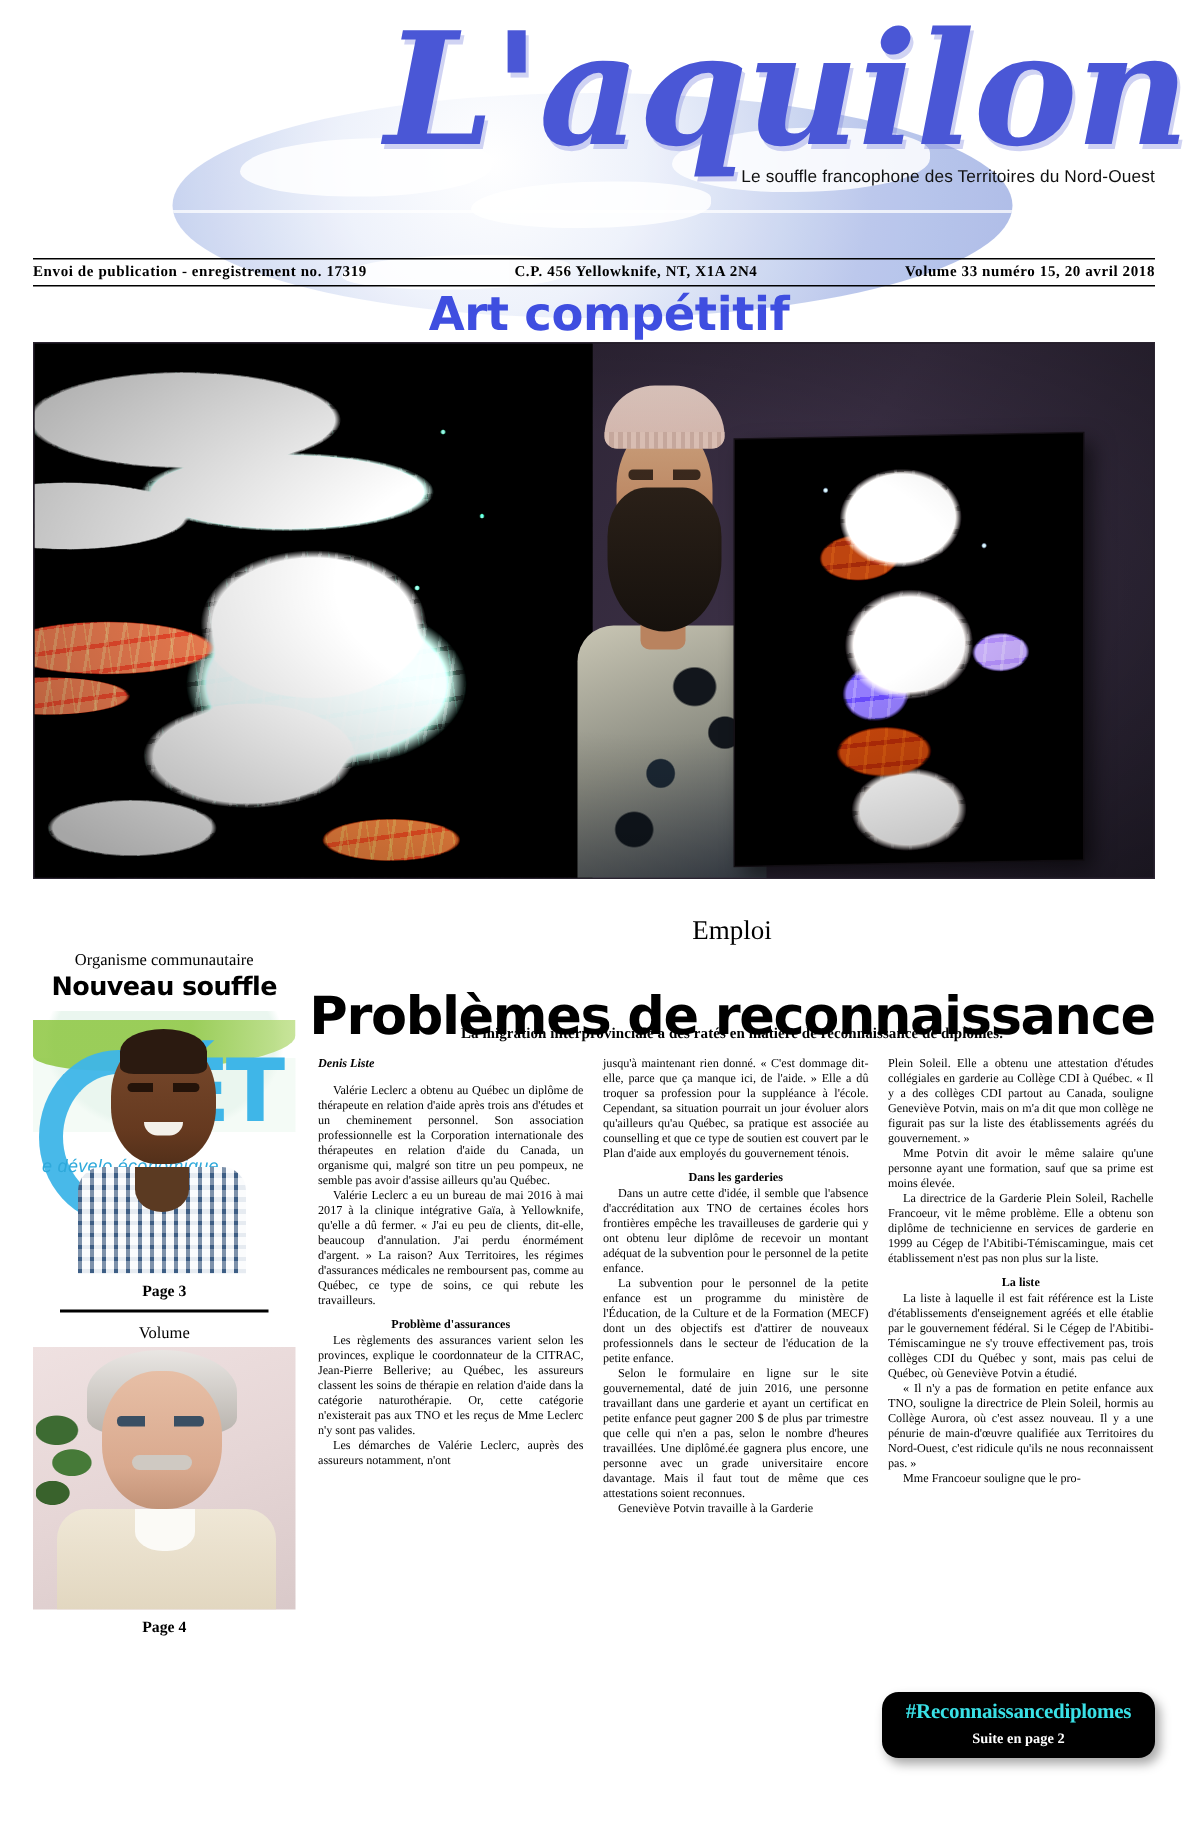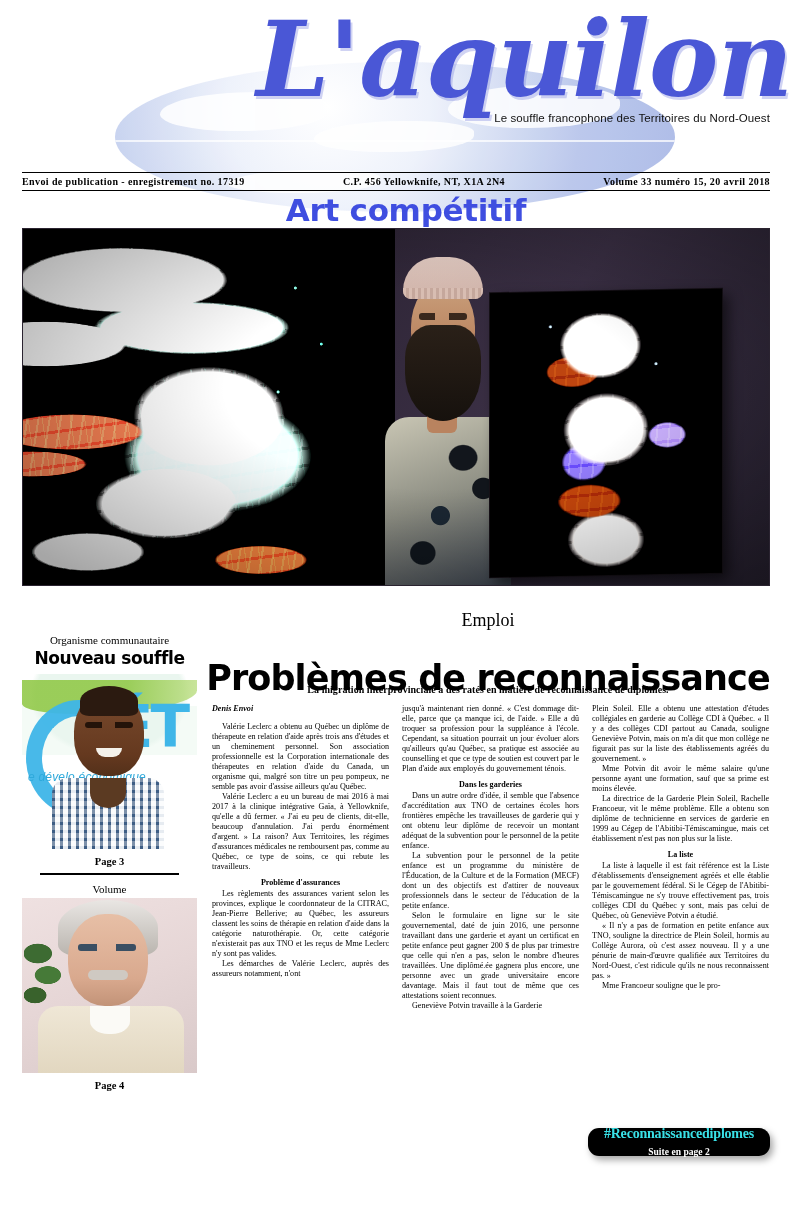--- a/index.html
+++ b/index.html
@@ -261,21 +261,21 @@
     font-weight:700;
     font-size:8.6px;
     text-align:center !important;
     text-indent:0 !important;
     margin:6px 0 1px 0 !important;
   }
 
   
   .hashbox{
     position:absolute; left:588px; top:1128px;
-    width:182px; height:28px;
+    width:182px; height:44px;
     background:#000;
     border-radius:11px;
     box-shadow:3px 4px 7px rgba(0,0,0,.35);
     text-align:center;
     display:flex;flex-direction:column;justify-content:center;
     box-sizing:border-box;
   }
   .hashtag{
     color:#39e0e6;
     font-weight:700;
@@ -465,31 +465,31 @@
     <div class="hero-shade"></div>
   </div>
 
 
   <div class="eyebrow">Emploi</div>
   <h1 class="headline">Problèmes de reconnaissance</h1>
   <div class="deck">La migration interprovinciale a des ratés en matière de reconnaissance de diplômes.</div>
 
   <div class="cols" id="story-columns">
       <div class="col">
-        <p class="byline">Denis Envoi</p>
+        <p class="byline">Denis Liste</p>
         <p class="">Valérie Leclerc a obtenu au Québec un diplôme de thérapeute en relation d'aide après trois ans d'études et un cheminement personnel. Son association professionnelle est la Corporation internationale des thérapeutes en relation d'aide du Canada, un organisme qui, malgré son titre un peu pompeux, ne semble pas avoir d'assise ailleurs qu'au Québec.</p>
         <p class="">Valérie Leclerc a eu un bureau de mai 2016 à mai 2017 à la clinique intégrative Gaïa, à Yellowknife, qu'elle a dû fermer. « J'ai eu peu de clients, dit-elle, beaucoup d'annulation. J'ai perdu énormément d'argent. » La raison? Aux Territoires, les régimes d'assurances médicales ne remboursent pas, comme au Québec, ce type de soins, ce qui rebute les travailleurs.</p>
         <p class="subhead">Problème d'assurances</p>
         <p class="">Les règlements des assurances varient selon les provinces, explique le coordonnateur de la CITRAC, Jean-Pierre Bellerive; au Québec, les assureurs classent les soins de thérapie en relation d'aide dans la catégorie naturothérapie. Or, cette catégorie n'existerait pas aux TNO et les reçus de Mme Leclerc n'y sont pas valides.</p>
         <p class="">Les démarches de Valérie Leclerc, auprès des assureurs notamment, n'ont</p>
       </div>
       <div class="col">
         <p class="noindent">jusqu'à maintenant rien donné. « C'est dommage dit-elle, parce que ça manque ici, de l'aide. » Elle a dû troquer sa profession pour la suppléance à l'école. Cependant, sa situation pourrait un jour évoluer alors qu'ailleurs qu'au Québec, sa pratique est associée au counselling et que ce type de soutien est couvert par le Plan d'aide aux employés du gouvernement ténois.</p>
         <p class="subhead">Dans les garderies</p>
-        <p class="">Dans un autre ordre d'idée, il semble que l'absence d'accréditation aux TNO de certaines écoles hors frontières empêche les travailleuses de garderie qui y ont obtenu leur diplôme de recevoir un montant adéquat de la subvention pour le personnel de la petite enfance.</p>
+        <p class="">Dans un autre cette d'idée, il semble que l'absence d'accréditation aux TNO de certaines écoles hors frontières empêche les travailleuses de garderie qui y ont obtenu leur diplôme de recevoir un montant adéquat de la subvention pour le personnel de la petite enfance.</p>
         <p class="">La subvention pour le personnel de la petite enfance est un programme du ministère de l'Éducation, de la Culture et de la Formation (MECF) dont un des objectifs est d'attirer de nouveaux professionnels dans le secteur de l'éducation de la petite enfance.</p>
         <p class="">Selon le formulaire en ligne sur le site gouvernemental, daté de juin 2016, une personne travaillant dans une garderie et ayant un certificat en petite enfance peut gagner 200 $ de plus par trimestre que celle qui n'en a pas, selon le nombre d'heures travaillées. Une diplômé.ée gagnera plus encore, une personne avec un grade universitaire encore davantage. Mais il faut tout de même que ces attestations soient reconnues.</p>
         <p class="">Geneviève Potvin travaille à la Garderie</p>
       </div>
       <div class="col">
         <p class="noindent">Plein Soleil. Elle a obtenu une attestation d'études collégiales en garderie au Collège CDI à Québec. « Il y a des collèges CDI partout au Canada, souligne Geneviève Potvin, mais on m'a dit que mon collège ne figurait pas sur la liste des établissements agréés du gouvernement. »</p>
         <p class="">Mme Potvin dit avoir le même salaire qu'une personne ayant une formation, sauf que sa prime est moins élevée.</p>
         <p class="">La directrice de la Garderie Plein Soleil, Rachelle Francoeur, vit le même problème. Elle a obtenu son diplôme de technicienne en services de garderie en 1999 au Cégep de l'Abitibi-Témiscamingue, mais cet établissement n'est pas non plus sur la liste.</p>
         <p class="subhead">La liste</p>
         <p class="">La liste à laquelle il est fait référence est la Liste d'établissements d'enseignement agréés et elle établie par le gouvernement fédéral. Si le Cégep de l'Abitibi-Témiscamingue ne s'y trouve effectivement pas, trois collèges CDI du Québec y sont, mais pas celui de Québec, où Geneviève Potvin a étudié.</p>

